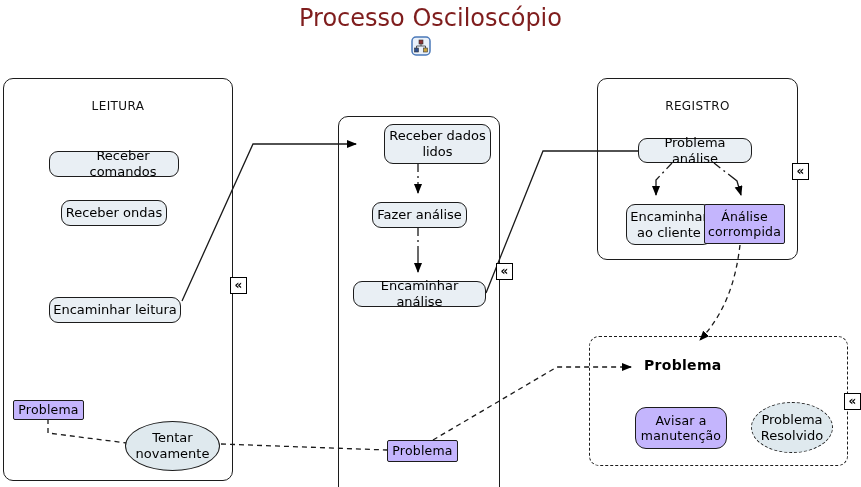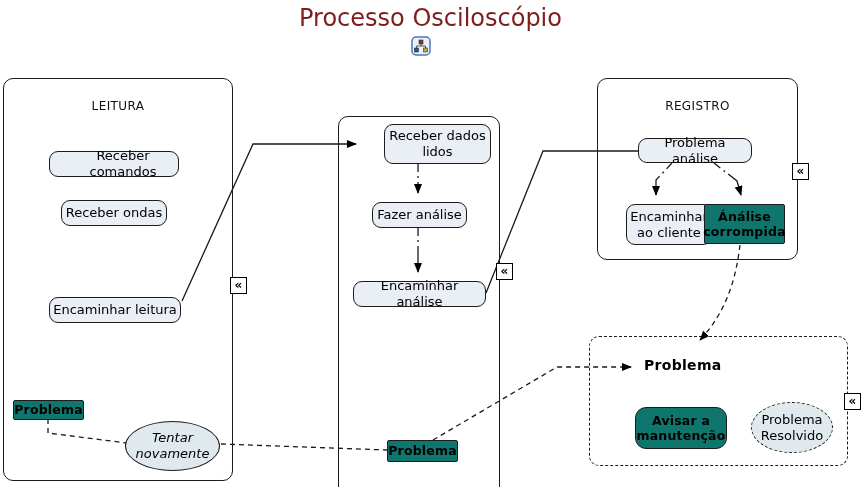--- a/index.html
+++ b/index.html
@@ -7,21 +7,21 @@
          font-family:"DejaVu Sans","Liberation Sans",sans-serif;color:#000;}
   .title{position:absolute;left:0;top:4px;width:861px;text-align:center;
          font-size:24px;color:#7f1d1d;z-index:1;}
   .title-icon{position:absolute;left:411px;top:36px;z-index:2;}
   .lane{position:absolute;border:1.5px solid #1c1c1c;border-radius:10px;background:#ffffff;z-index:1;box-sizing:border-box;}
   .lane-label{width:100%;text-align:center;margin-top:20px;font-size:12px;letter-spacing:0.4px;color:#111;}
   .lane.dashed{border-style:dashed;}
   .n{position:absolute;box-sizing:border-box;display:flex;align-items:center;justify-content:center;
      text-align:center;font-size:13px;line-height:1.22;border:1.4px solid #1c1c1c;background:#e9eff4;
      border-radius:9px;color:#000;z-index:3;padding:1px 2px;}
-  .orange{background:#0f766e;border-radius:2px;font-weight:bold;font-size:12.5px;letter-spacing:0.2px;}
+  .orange{background:#c4b5fd;border-radius:2px;font-weight:normal;font-size:12.5px;letter-spacing:0.2px;}
   .orange.rounded{border-radius:11px;}
   .ellipse{border-radius:50%;background:#dfe9ee;}
   .ellipse.dashed-b{border-style:dashed;}
   .free-label{position:absolute;font-weight:bold;font-size:14px;letter-spacing:0.3px;z-index:3;}
   .collapse{position:absolute;width:17px;height:17px;box-sizing:border-box;border:1.6px solid #000;
             background:#fff;z-index:4;display:flex;align-items:center;justify-content:center;
             font-size:12px;font-weight:bold;line-height:1;padding-bottom:2px;}
   svg.wires{position:absolute;left:0;top:0;z-index:2;}
 </style>
 </head>
@@ -99,21 +99,21 @@
   <div class="n" style="left:626px;top:204px;width:86px;height:41px;">
     <span>Encaminhar ao cliente</span>
   </div>
   <div class="n orange" style="left:704px;top:204px;width:81px;height:40px;">
     <span>Ánálise corrompida</span>
   </div>
 
   <div class="n orange" style="left:13px;top:400px;width:71px;height:20px;">
     <span>Problema</span>
   </div>
-  <div class="n ellipse" style="left:125px;top:421px;width:95px;height:50px;font-style:italic;">
+  <div class="n ellipse" style="left:125px;top:421px;width:95px;height:50px;">
     <span>Tentar novamente</span>
   </div>
   <div class="n orange" style="left:387px;top:440px;width:71px;height:22px;">
     <span>Problema</span>
   </div>
 
   <div class="free-label" style="left:644px;top:357px;">Problema</div>
   <div class="n orange rounded" style="left:635px;top:407px;width:92px;height:42px;">
     <span>Avisar a manutenção</span>
   </div>

